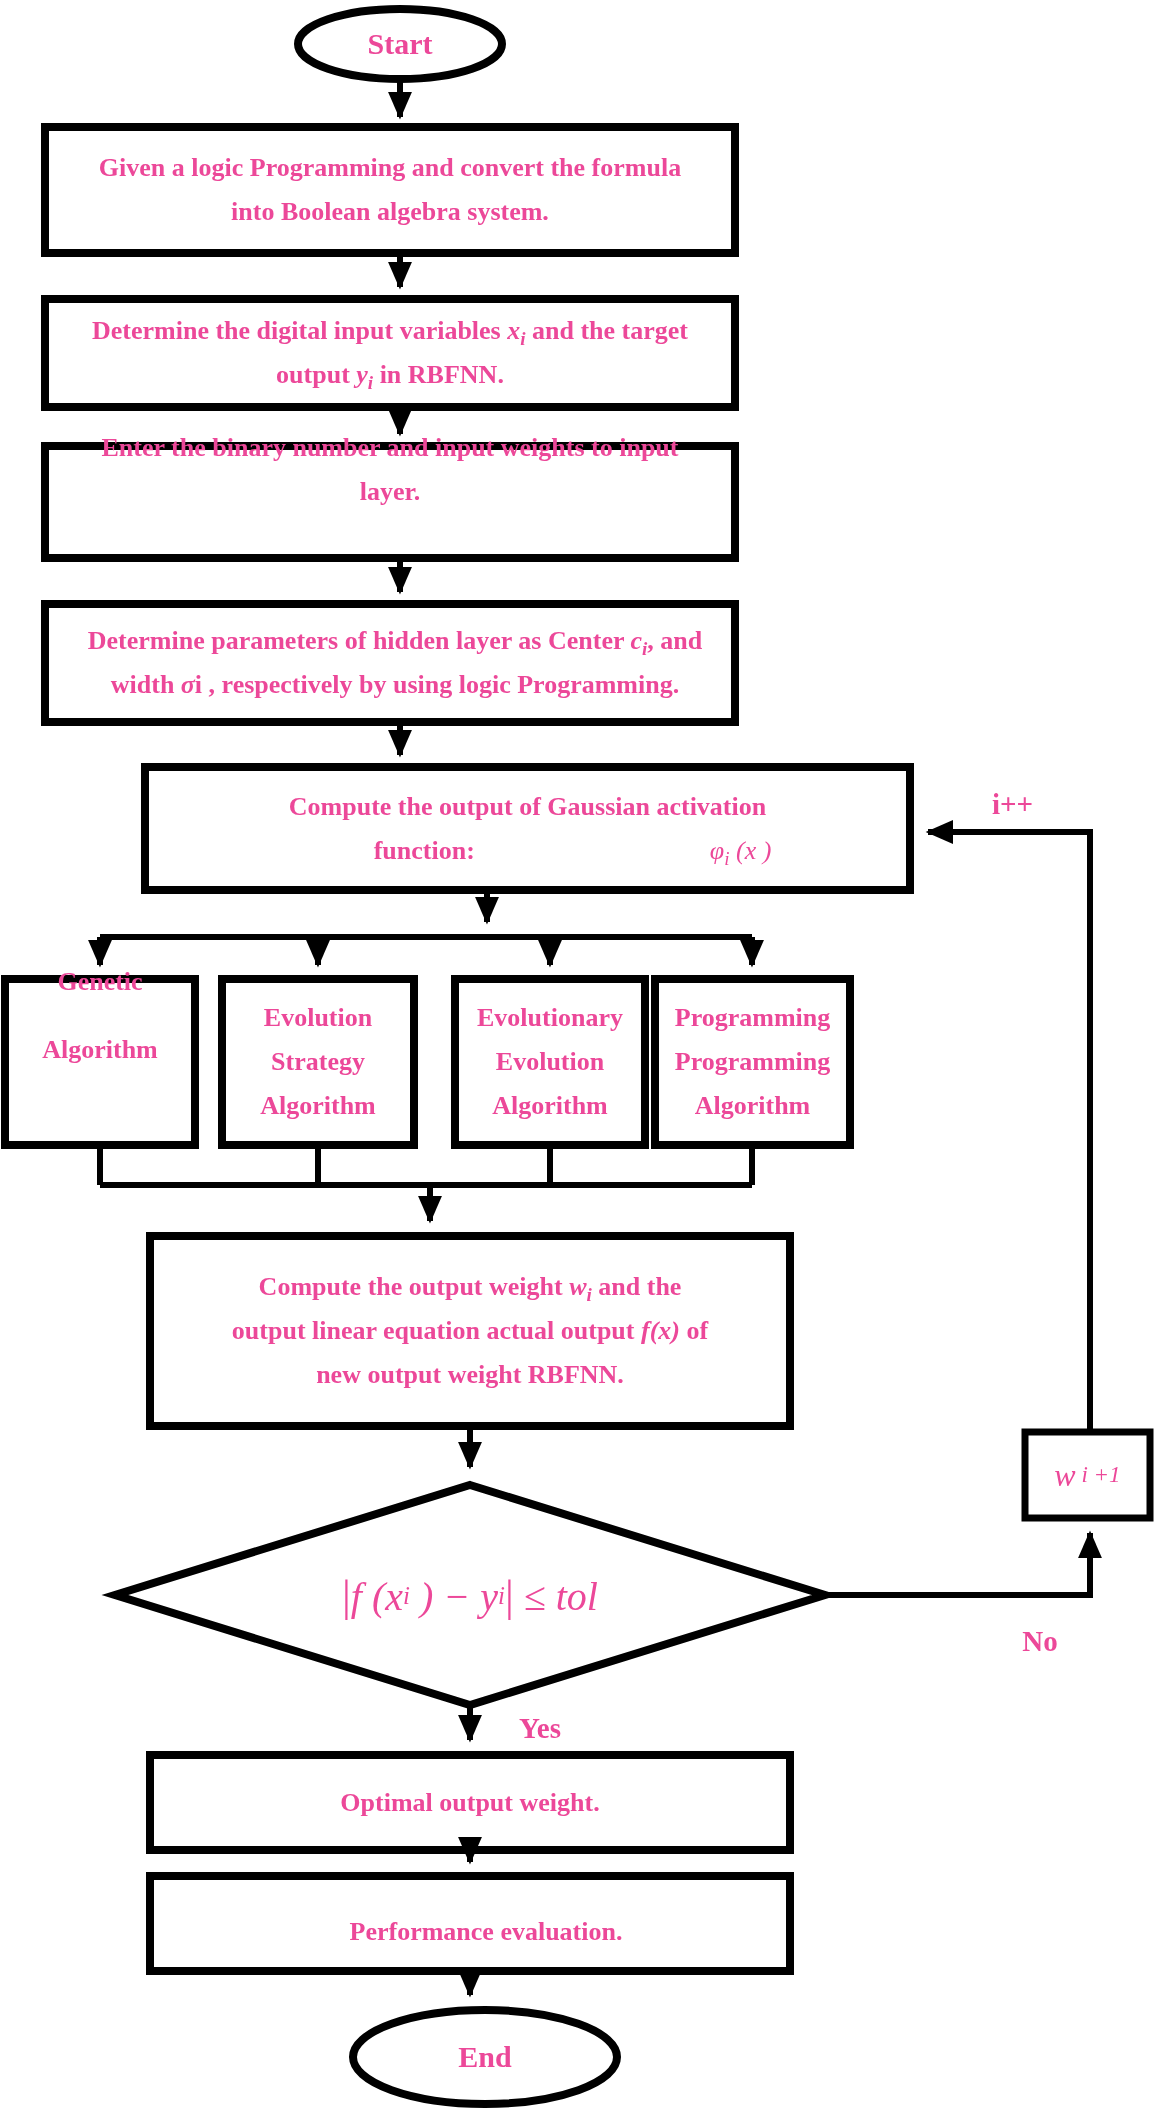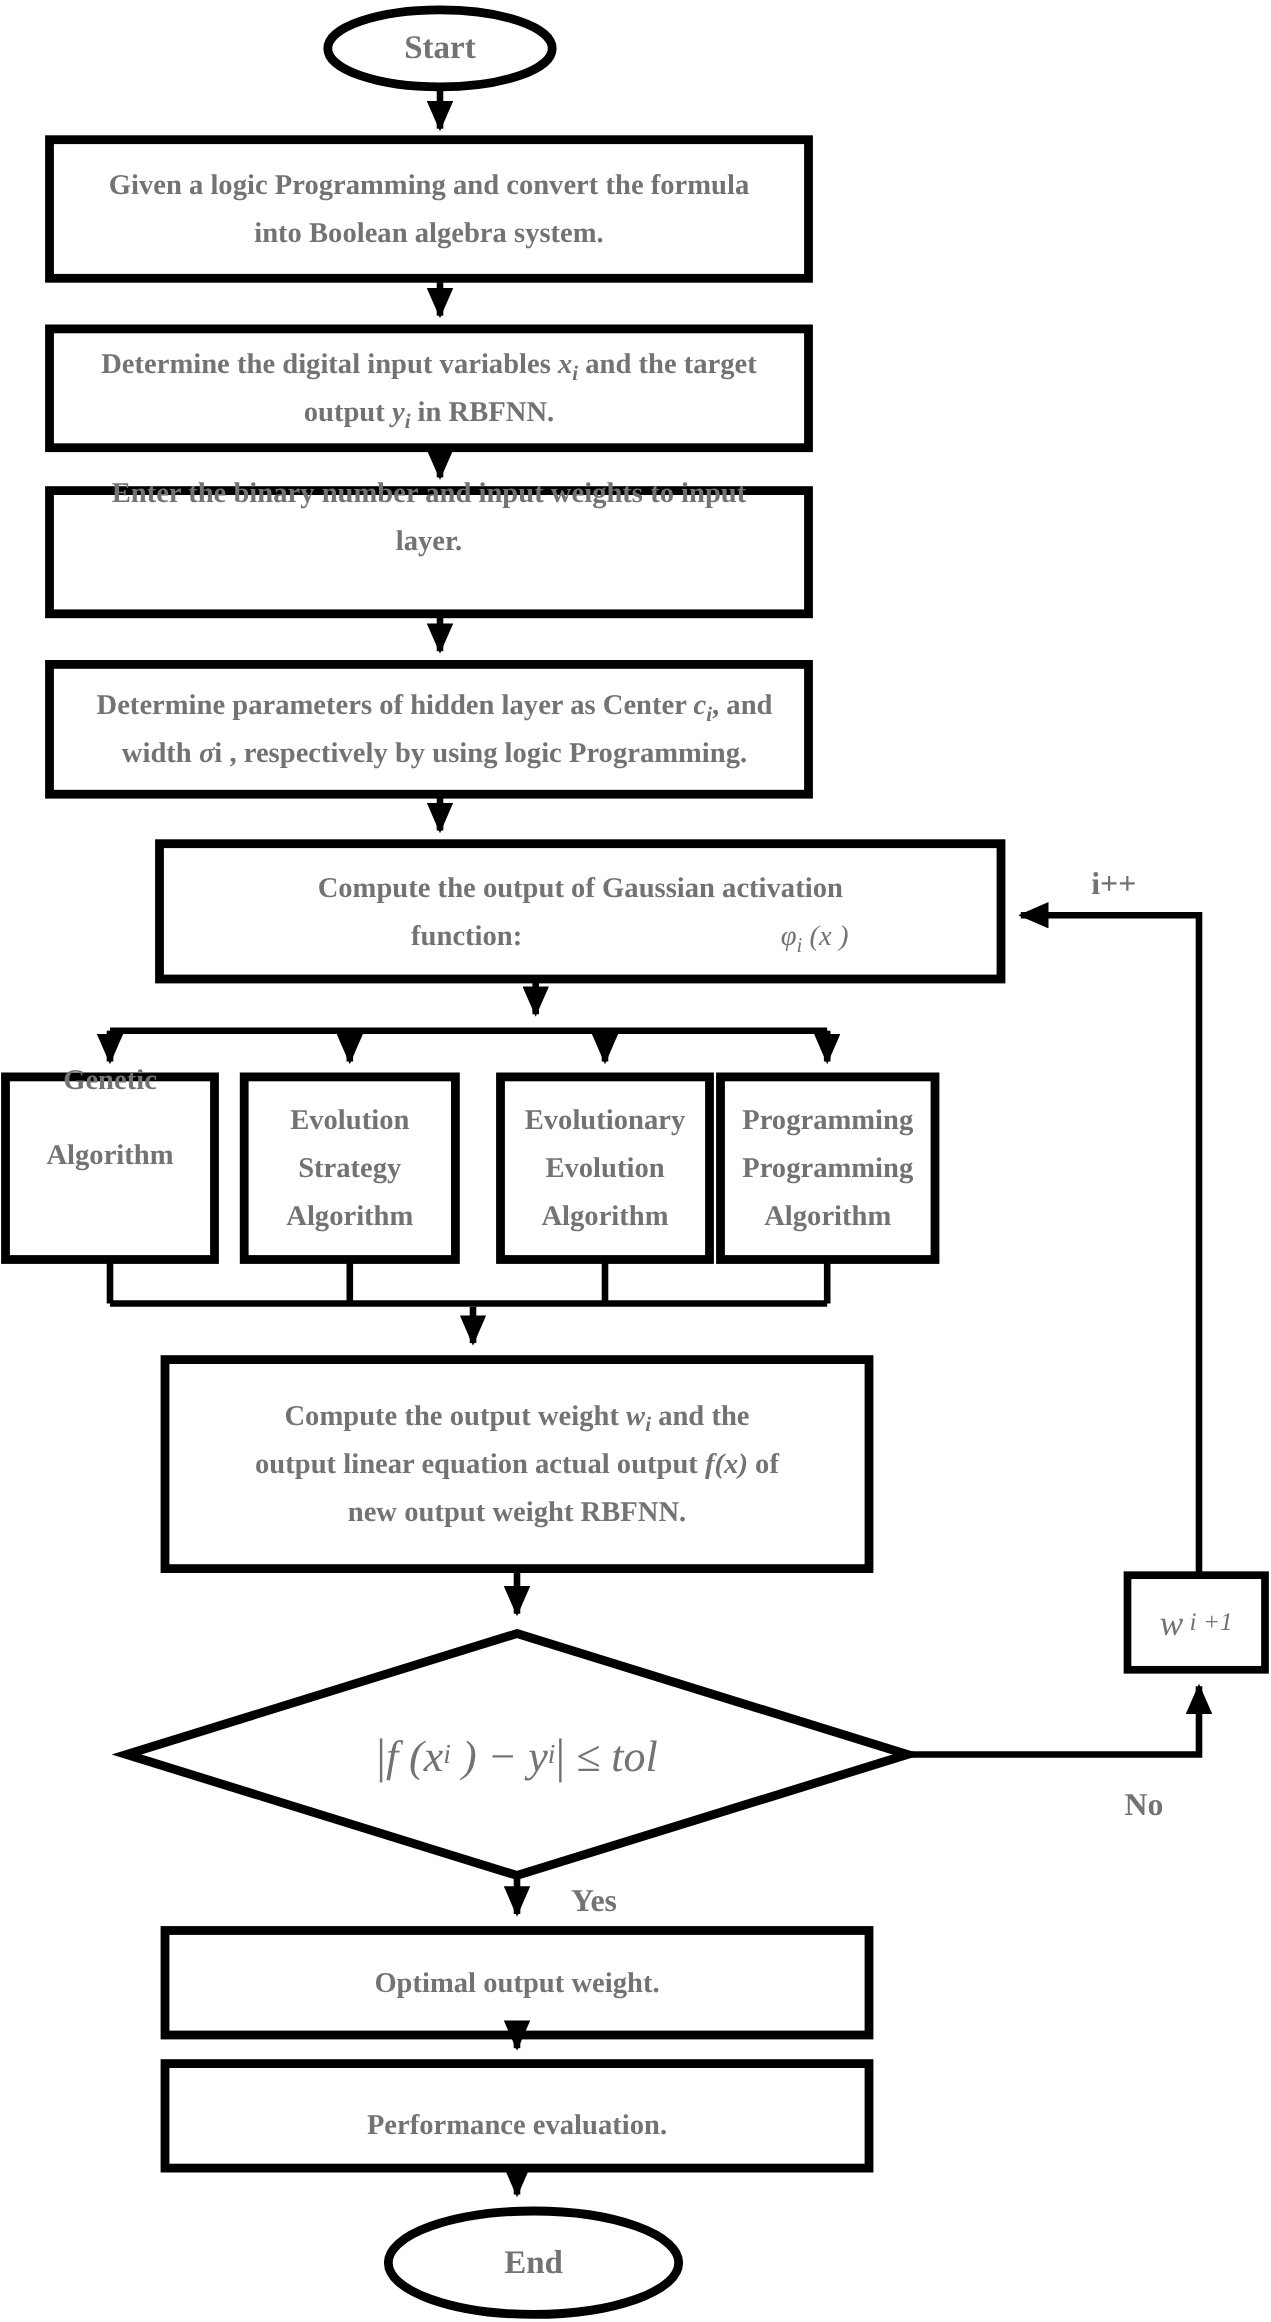--- a/index.html
+++ b/index.html
@@ -1,17 +1,17 @@
 <!DOCTYPE html>
 <html><head>
 <meta charset="utf-8">
 <style>
   html,body{margin:0;padding:0;background:#ffffff;}
   #stage{position:relative;width:1155px;height:2111px;background:#ffffff;overflow:hidden;
-         font-family:"Liberation Serif","DejaVu Serif",serif;color:#737373;}
+         font-family:"Liberation Serif","DejaVu Serif",serif;color:#ec4899;}
   #shapes{position:absolute;left:0;top:0;width:1155px;height:2111px;}
   .nt{position:absolute;display:flex;flex-direction:column;justify-content:center;align-items:center;
       text-align:center;font-weight:bold;font-size:26px;line-height:44px;}
   .nt .line{white-space:pre;}
   i.v{font-style:italic;font-weight:bold;}
   sub.si{font-size:19px;font-style:italic;font-weight:bold;vertical-align:-6px;line-height:0;}
   .lbl{position:absolute;font-weight:bold;font-size:29px;white-space:pre;text-align:center;}
   .oval-lbl{position:absolute;display:flex;align-items:center;justify-content:center;
             font-weight:bold;font-size:30px;}
   .decision-t{position:absolute;display:flex;align-items:center;justify-content:center;
@@ -147,21 +147,21 @@
     <span class="bar">|</span><span>f (x</span><sub>i</sub><span> ) − y</span><sub>i</sub><span class="bar">|</span><span> ≤ tol</span>
   </div>
 
   <div class="wnext" style="left:1030px;top:1437px;width:115px;height:76px;">
     <span>w</span><sub> i +1</sub>
   </div>
 
   <div class="nt" style="left:160px;top:1759px;width:620px;height:87px;">
     <div class="line">Optimal output weight.</div>
   </div>
-  <div class="nt" style="left:160px;top:1880px;width:620px;height:104px;">
+  <div class="nt" style="left:176px;top:1880px;width:620px;height:104px;">
     <div class="line">Performance evaluation.</div>
   </div>
 
   <div class="lbl" style="left:965px;top:788px;width:95px;">i++</div>
   <div class="lbl" style="left:500px;top:1712px;width:80px;">Yes</div>
   <div class="lbl" style="left:1000px;top:1625px;width:80px;">No</div>
 
 </div>
 
 </body></html>

